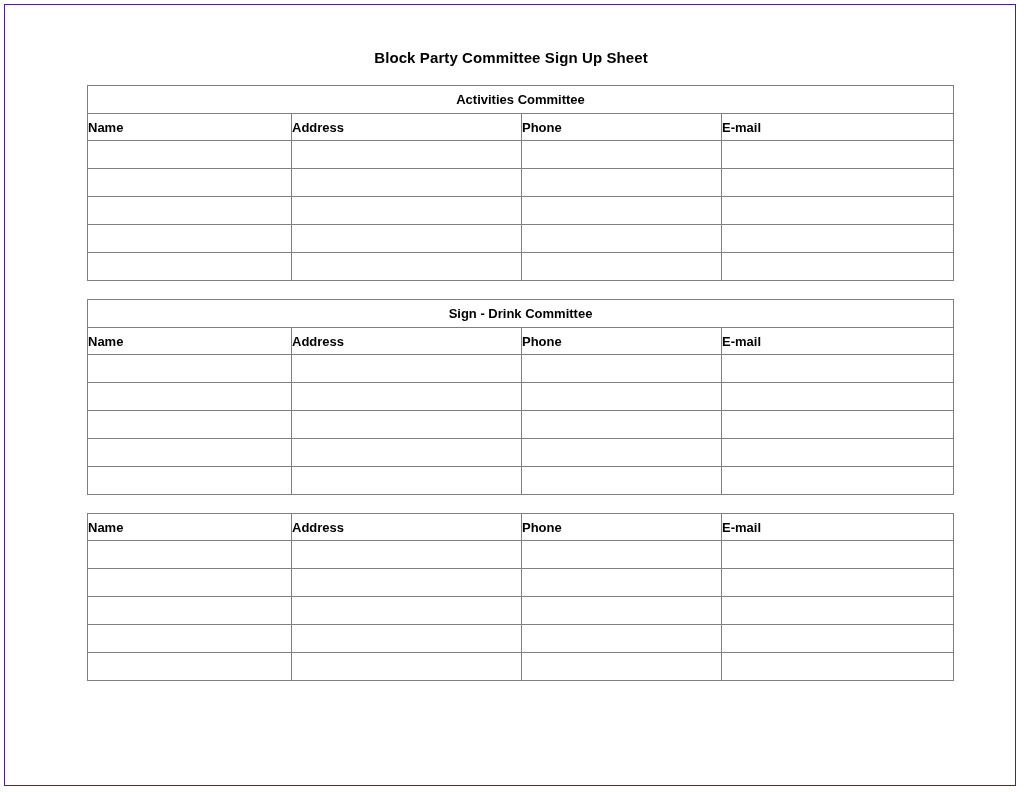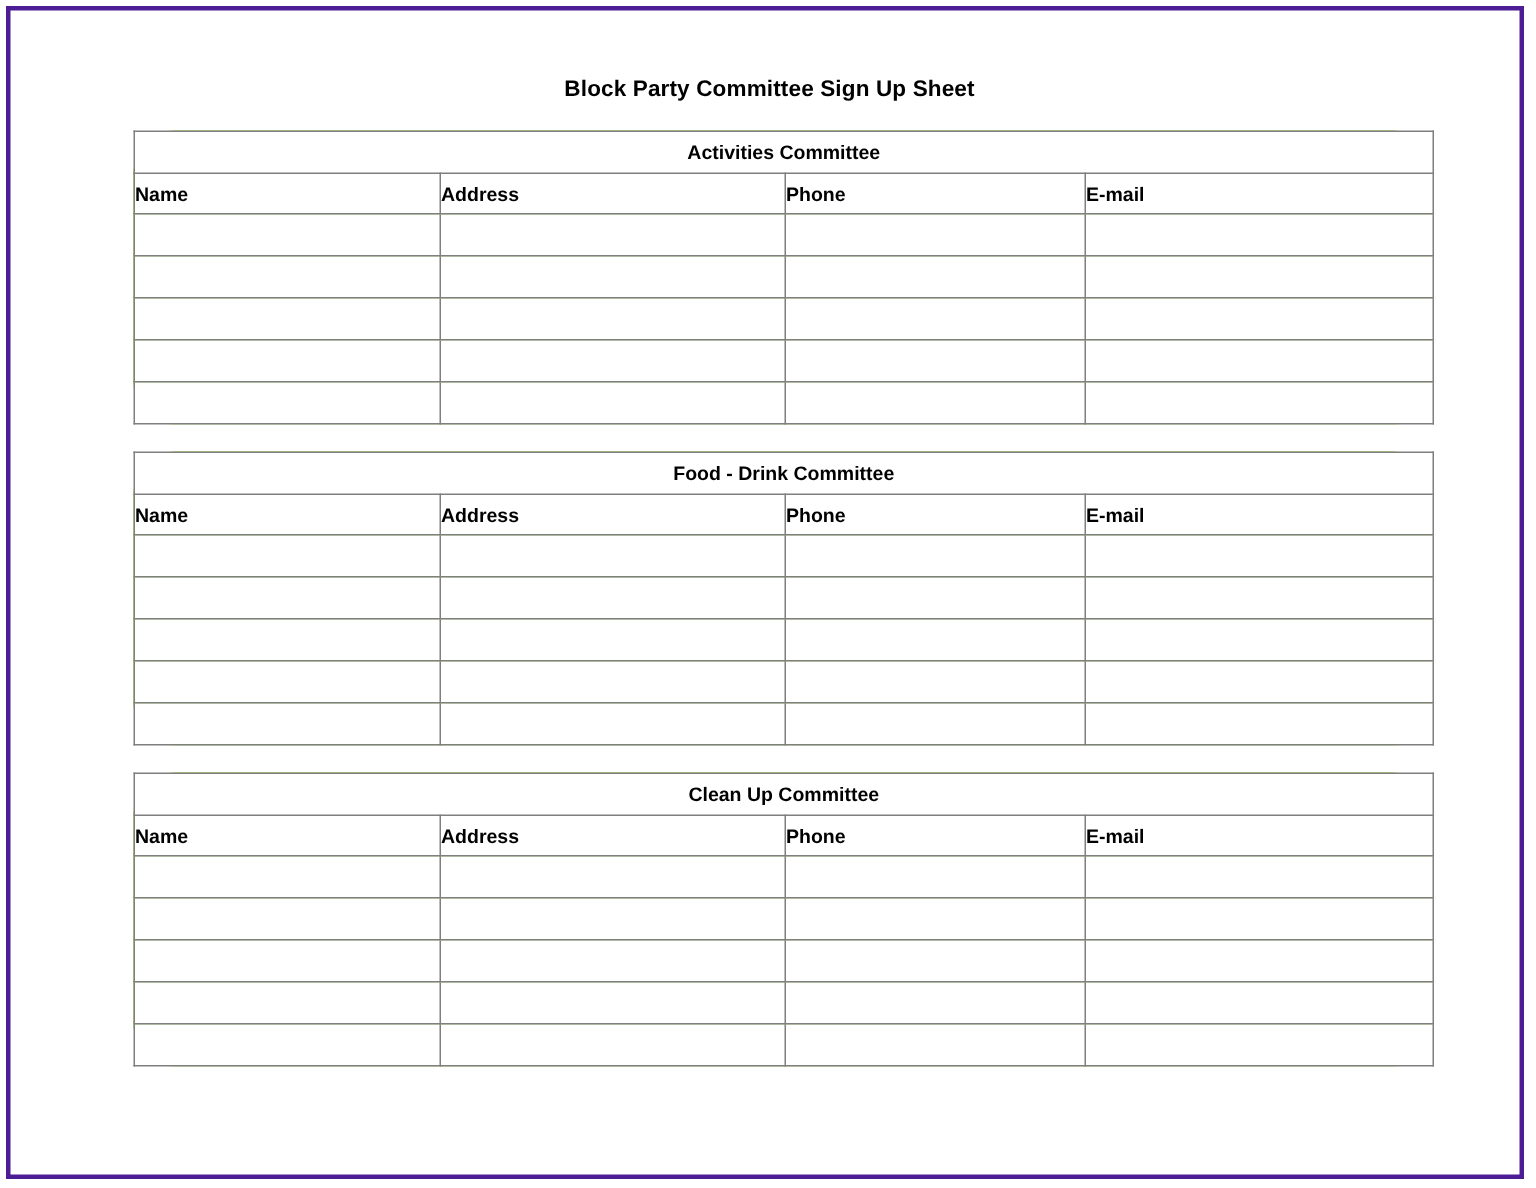--- a/index.html
+++ b/index.html
@@ -16,21 +16,21 @@
     overflow: hidden;
   }
 
   
   #page-frame {
     position: absolute;
     left: 4px;
     top: 4px;
     width: 1012px;
     height: 782px;
-    border: 3px solid #4c1d95;
+    border: 1px solid #4c1d95;
     box-sizing: border-box;
     background: #ffffff;
   }
 
   
   #doc-title {
     position: absolute;
     left: 0;
     top: 44px;
     width: 1012px;
@@ -46,22 +46,21 @@
     left: 82px;
     top: 80px;
     width: 866px;
   }
 
   table.committee-table {
     width: 866px;
     border-collapse: collapse;
     table-layout: fixed;
     margin-bottom: 18px;
-    background: #84cc16;
-    border-radius: 27px;
+    background: #f9a8d4;
   }
   table.committee-table:last-child { margin-bottom: 0; }
 
   table.committee-table td,
   table.committee-table th {
     border: 1px solid #7f7f7f;
     padding: 0;
     background: #ffffff;
   }
 
@@ -152,21 +151,21 @@
       </table>
       <table class="committee-table">
         <colgroup>
           <col class="col-name">
           <col class="col-address">
           <col class="col-phone">
           <col class="col-email">
         </colgroup>
         <tbody>
           <tr>
-            <td class="table-title-cell" colspan="4">Food - Drink Committee</td>
+            <td class="table-title-cell" colspan="4">Sign - Drink Committee</td>
           </tr>
           <tr>
             <th class="col-header-cell">Name</th>
             <th class="col-header-cell">Address</th>
             <th class="col-header-cell">Phone</th>
             <th class="col-header-cell">E-mail</th>
           </tr>
           <tr>
             <td class="data-cell"></td>
             <td class="data-cell"></td>
@@ -201,23 +200,20 @@
       </table>
       <table class="committee-table">
         <colgroup>
           <col class="col-name">
           <col class="col-address">
           <col class="col-phone">
           <col class="col-email">
         </colgroup>
         <tbody>
           <tr>
-            <td class="table-title-cell" colspan="4">Clean Up Committee</td>
-          </tr>
-          <tr>
             <th class="col-header-cell">Name</th>
             <th class="col-header-cell">Address</th>
             <th class="col-header-cell">Phone</th>
             <th class="col-header-cell">E-mail</th>
           </tr>
           <tr>
             <td class="data-cell"></td>
             <td class="data-cell"></td>
             <td class="data-cell"></td>
             <td class="data-cell"></td>

